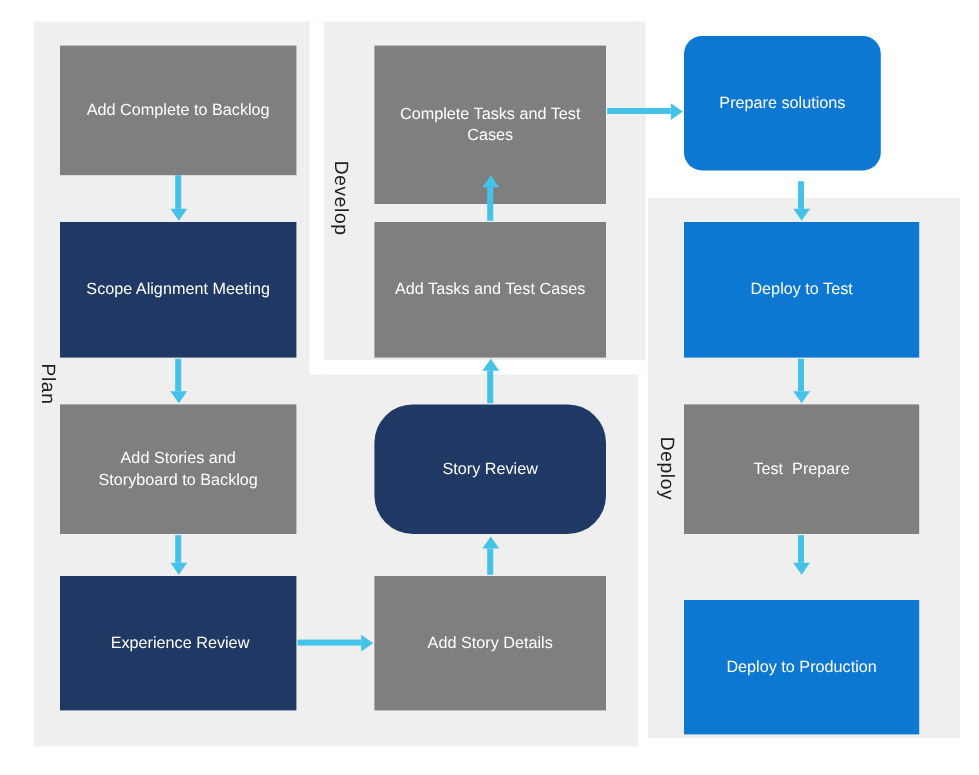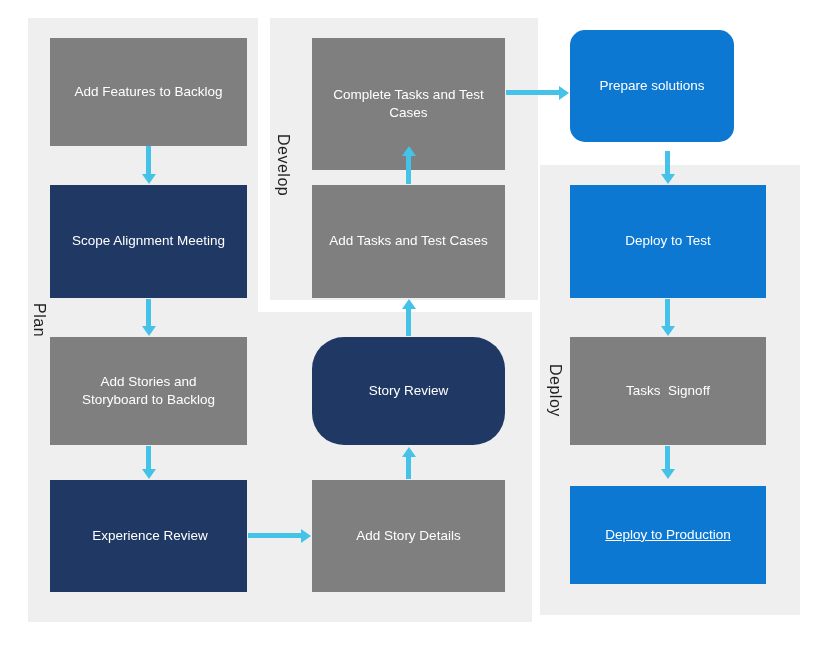--- a/index.html
+++ b/index.html
@@ -60,34 +60,34 @@
 <div id="canvas">
 
   <div class="panel" id="plan-panel"></div>
   <div class="panel" id="develop-panel"></div>
   <div class="panel" id="deploy-panel"></div>
 
   <div class="lane-label" style="left:30px;top:18px;height:604px;">Plan</div>
   <div class="lane-label" style="left:274px;top:18px;height:294px;">Develop</div>
   <div class="lane-label" style="left:546px;top:165px;height:450px;">Deploy</div>
 
-  <div class="node gray" style="left:50px;top:38px;width:197px;height:108px;">Add Features to Backlog</div>
+  <div class="node gray" style="left:50px;top:38px;width:197px;height:108px;">Add Complete to Backlog</div>
   <div class="node navy" style="left:50px;top:185px;width:197px;height:113px;text-align:center;">Scope Alignment Meeting</div>
   <div class="node gray" style="left:50px;top:337px;width:197px;height:108px;padding:0 26px;">Add Stories and Storyboard to Backlog</div>
   <div class="node navy" style="left:50px;top:480px;width:197px;height:112px;padding-left:13px;">Experience Review</div>
 
   <div class="node gray" style="left:312px;top:38px;width:193px;height:132px;">Complete Tasks and Test Cases</div>
   <div class="node gray" style="left:312px;top:185px;width:193px;height:113px;">Add Tasks and Test Cases</div>
   <div class="node navy" style="left:312px;top:337px;width:193px;height:108px;border-radius:32px;">Story Review</div>
   <div class="node gray" style="left:312px;top:480px;width:193px;height:112px;">Add Story Details</div>
 
   <div class="node blue" style="left:570px;top:30px;width:164px;height:112px;border-radius:15px;">Prepare solutions</div>
   <div class="node blue" style="left:570px;top:185px;width:196px;height:113px;">Deploy to Test</div>
-  <div class="node gray" style="left:570px;top:337px;width:196px;height:108px;">Tasks  Signoff</div>
-  <div class="node blue" style="left:570px;top:486px;width:196px;height:98px;text-decoration:underline;">Deploy to Production</div>
+  <div class="node gray" style="left:570px;top:337px;width:196px;height:108px;">Test  Prepare</div>
+  <div class="node blue" style="left:570px;top:500px;width:196px;height:112px;">Deploy to Production</div>
 
   <div class="arr v down" style="left:146px;top:146px;height:28px;"></div>
   <div class="arr v down" style="left:146px;top:299px;height:27px;"></div>
   <div class="arr v down" style="left:146px;top:446px;height:23px;"></div>
   <div class="arr h right" style="left:248px;top:533px;width:53px;"></div>
   <div class="arr v up" style="left:406px;top:457px;height:22px;"></div>
   <div class="arr v up" style="left:406px;top:309px;height:27px;"></div>
   <div class="arr v up" style="left:406px;top:156px;height:28px;"></div>
   <div class="arr h right" style="left:506px;top:90px;width:53px;"></div>
   <div class="arr v down" style="left:665px;top:151px;height:23px;"></div>

